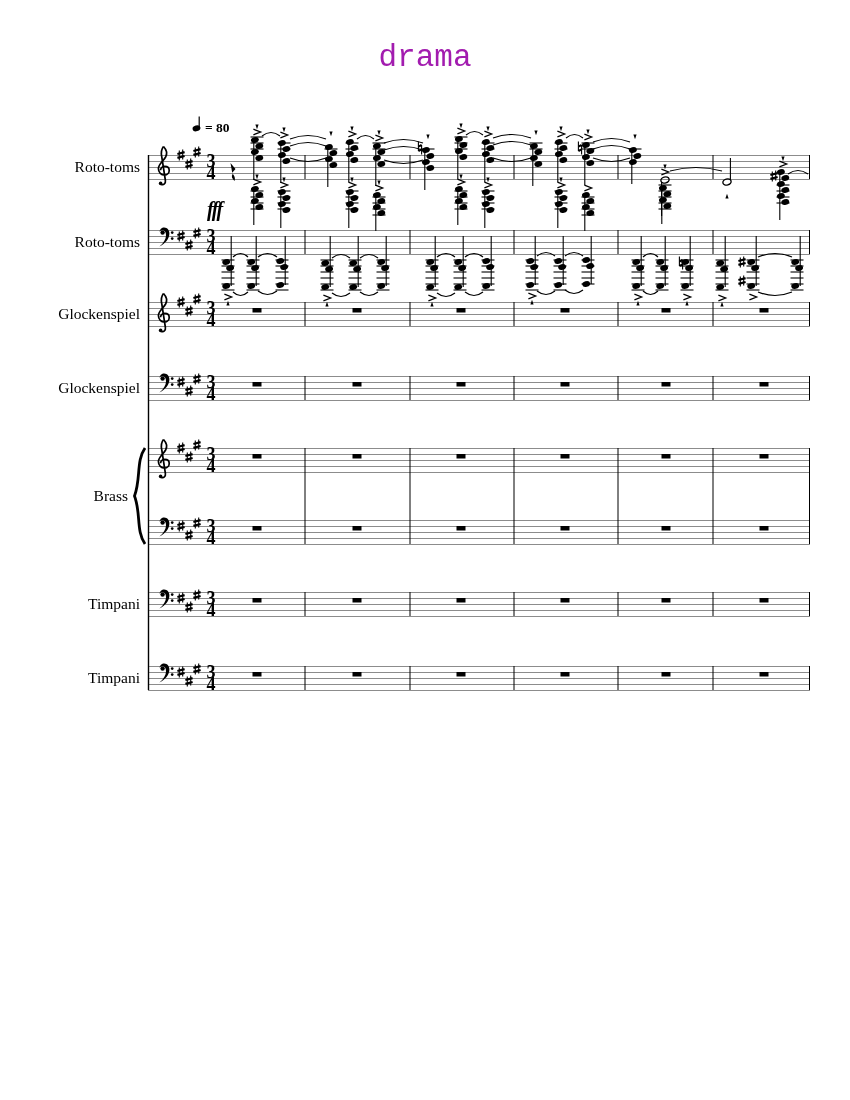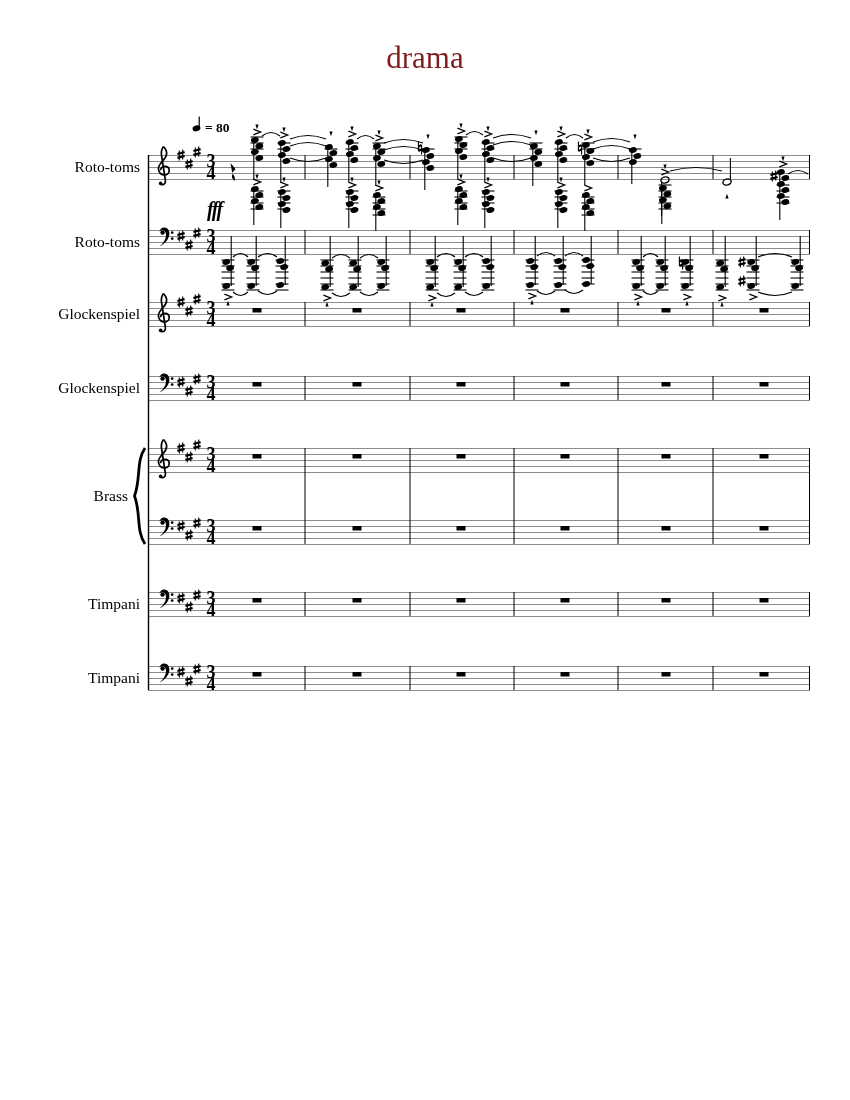--- a/index.html
+++ b/index.html
@@ -1,19 +1,19 @@
 <!DOCTYPE html>
 <html><head>
 <meta charset="utf-8">
 <style>
   html,body{margin:0;padding:0;background:#ffffff;}
   .page{position:relative;width:850px;height:1100px;background:#ffffff;overflow:hidden;
         font-family:"Liberation Serif", serif;}
   .title{position:absolute;top:40px;left:0;width:100%;text-align:center;
-         font-size:31px;color:#7f1d1d;font-family:Liberation Serif, serif;}
+         font-size:31px;color:#a21caf;font-family:Liberation Mono, monospace;}
   svg{position:absolute;top:0;left:0;}
   .ilabel{font:15.5px "Liberation Serif", serif;fill:#000;text-anchor:end;}
   .tempo{font:bold 13.5px "Liberation Serif", serif;fill:#000;}
   .dyn{font:italic bold 20px "Liberation Serif", serif;fill:#000;letter-spacing:-1.5px;}
   .ts{font:bold 18px "Liberation Serif", serif;fill:#000;text-anchor:middle;}
 </style>
 </head>
 <body>
 
 <div class="page">

